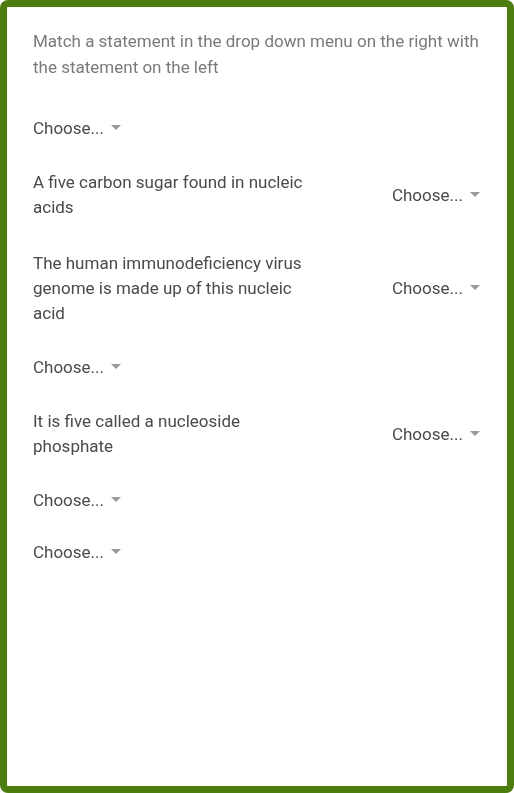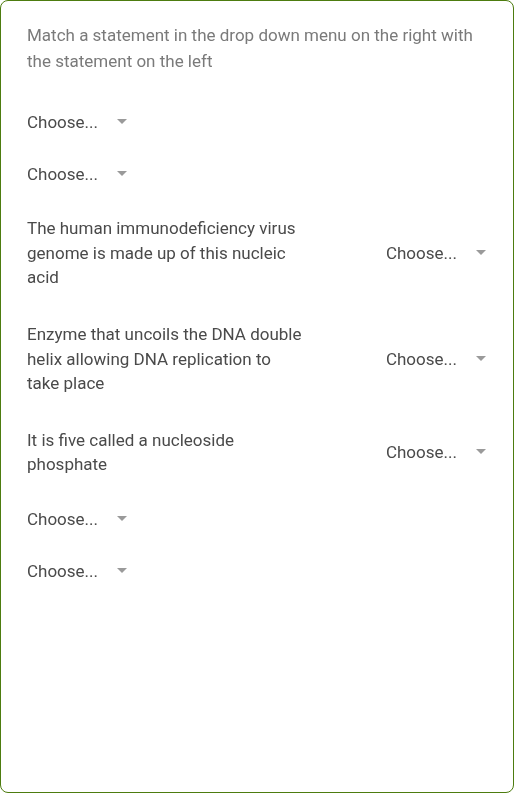--- a/index.html
+++ b/index.html
@@ -8,21 +8,21 @@
     padding: 0;
   }
   body {
     font-family: -apple-system, BlinkMacSystemFont, "Segoe UI", Roboto, Helvetica, Arial, sans-serif;
     background: #ffffff;
     width: 514px;
     height: 793px;
     overflow: hidden;
   }
   .card {
-    border: 1px solid #4d7c0f;
+    border: 7px solid #4d7c0f;
     border-radius: 8px;
     padding: 22px 26px 10px 26px;
     margin: 0;
     width: 514px;
     height: 793px;
   }
   .instructions {
     color: #7a7a7a;
     font-size: 17px;
     line-height: 1.5;
@@ -38,21 +38,21 @@
   .statement {
     color: #4a4a4a;
     font-size: 17px;
     line-height: 1.45;
     flex: 1;
     max-width: 280px;
   }
   .dropdown {
     display: flex;
     align-items: center;
-    gap: 18px;
+    gap: 6px;
     cursor: pointer;
     flex-shrink: 0;
     justify-content: flex-end;
   }
   .dropdown-label {
     color: #4a4a4a;
     font-size: 17px;
   }
   .dropdown-icon {
     color: #9a9a9a;
@@ -75,20 +75,21 @@
       <span class="dropdown-label">Choose...</span>
       <span class="dropdown-icon">
         <svg viewBox="0 0 12 8" fill="currentColor">
             <path d="M1 1 L6 6 L11 1 Z"></path>
           </svg>
       </span>
     </div>
   </div>
 
   <div class="row">
+    <div class="statement">A five carbon sugar found in nucleic acids</div>
     <div class="dropdown">
       <span class="dropdown-label">Choose...</span>
       <span class="dropdown-icon">
         <svg viewBox="0 0 12 8" fill="currentColor">
             <path d="M1 1 L6 6 L11 1 Z"></path>
           </svg>
       </span>
     </div>
   </div>
 
@@ -98,21 +99,20 @@
       <span class="dropdown-label">Choose...</span>
       <span class="dropdown-icon">
         <svg viewBox="0 0 12 8" fill="currentColor">
             <path d="M1 1 L6 6 L11 1 Z"></path>
           </svg>
       </span>
     </div>
   </div>
 
   <div class="row">
-    <div class="statement">Enzyme that uncoils the DNA double helix allowing DNA replication to take place</div>
     <div class="dropdown">
       <span class="dropdown-label">Choose...</span>
       <span class="dropdown-icon">
         <svg viewBox="0 0 12 8" fill="currentColor">
             <path d="M1 1 L6 6 L11 1 Z"></path>
           </svg>
       </span>
     </div>
   </div>
 

